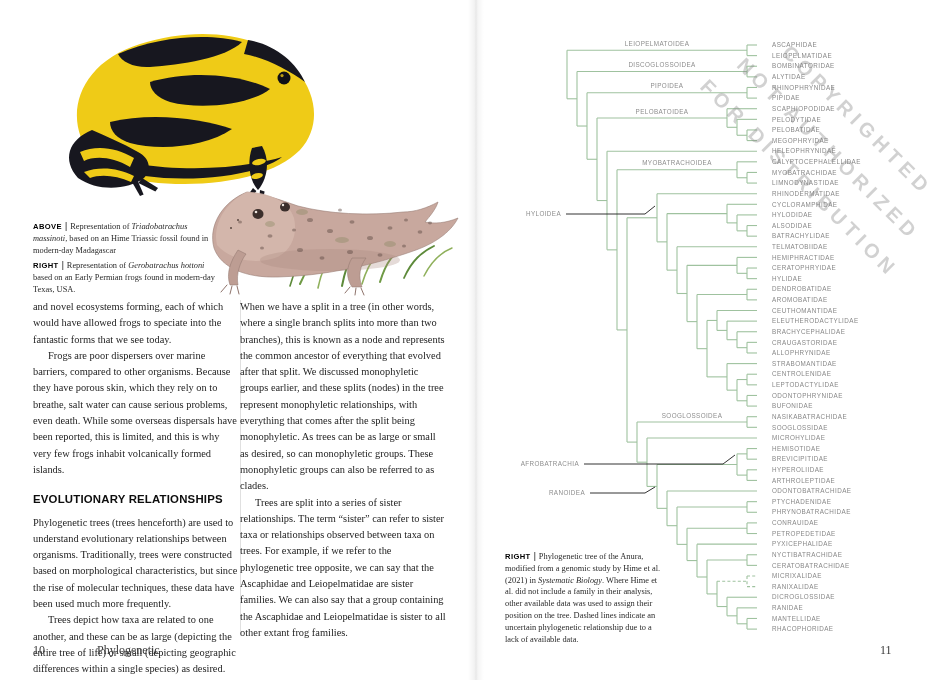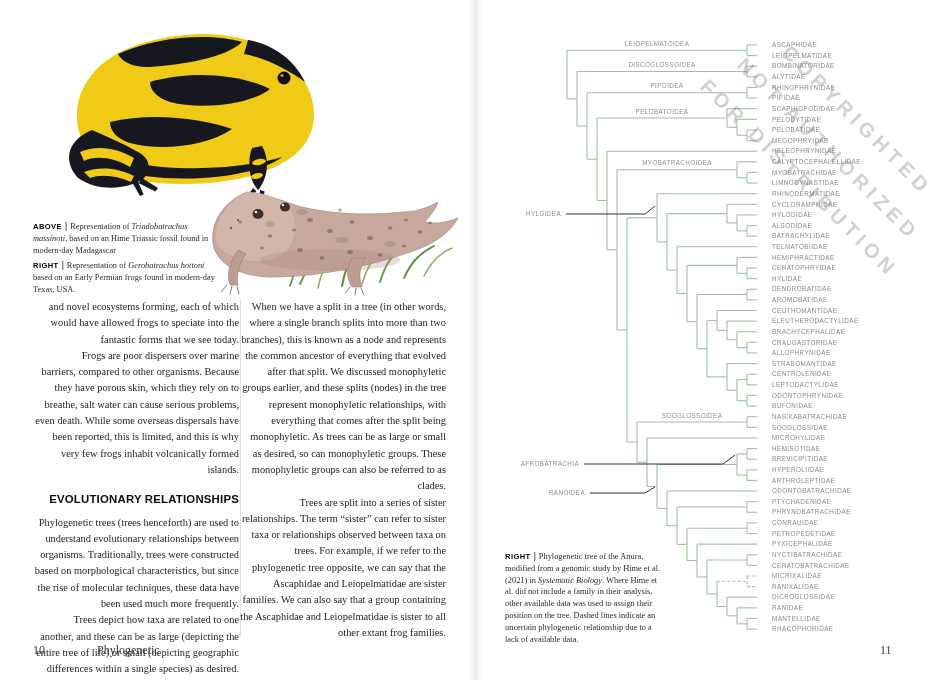--- a/index.html
+++ b/index.html
@@ -1,24 +1,24 @@
 <!DOCTYPE html>
 <html><head>
 <meta charset="utf-8">
 <style>
   html,body{margin:0;padding:0;background:#ffffff;}
   .spread{position:relative;width:952px;height:680px;background:#fff;overflow:hidden;
           font-family:"Liberation Serif",serif;}
   .abs{position:absolute;}
   
   .body-col{width:206px;font-size:10.4px;line-height:16.3px;color:#1d1d1d;}
-  .body-col p{margin:0;text-align:right;}
+  .body-col p{margin:0;}
   .body-col p.indent{text-indent:15px;}
   .heading{font-family:"Liberation Sans",sans-serif;font-weight:bold;font-size:11.4px;
-           letter-spacing:.2px;color:#0d0d0d;margin:13px 0 7px 0;text-align:right;}
+           letter-spacing:.2px;color:#0d0d0d;margin:13px 0 7px 0;}
   
   .caption{font-size:8.4px;line-height:11.8px;color:#2a2a2a;}
   .cap-label{font-family:Liberation Sans, sans-serif;font-weight:bold;font-size:7.6px;
              letter-spacing:.4px;color:#000;}
   .cap-sep{display:inline-block;padding:0 3px;color:#000;font-family:"Liberation Sans",sans-serif;}
   .caption i{font-style:italic;}
   
   .footer{font-size:12px;color:#3a3a3a;}
   
   .col-rule{width:1px;background:#c6c6c6;opacity:.55;}

